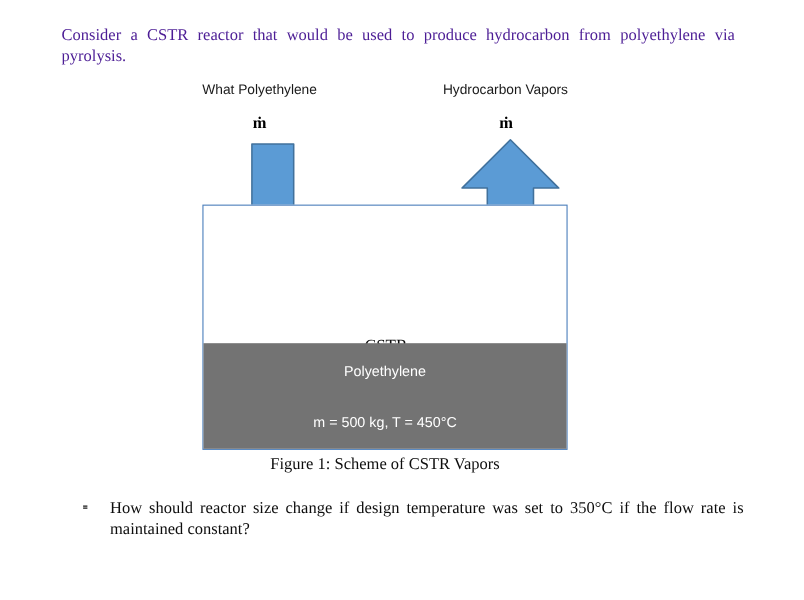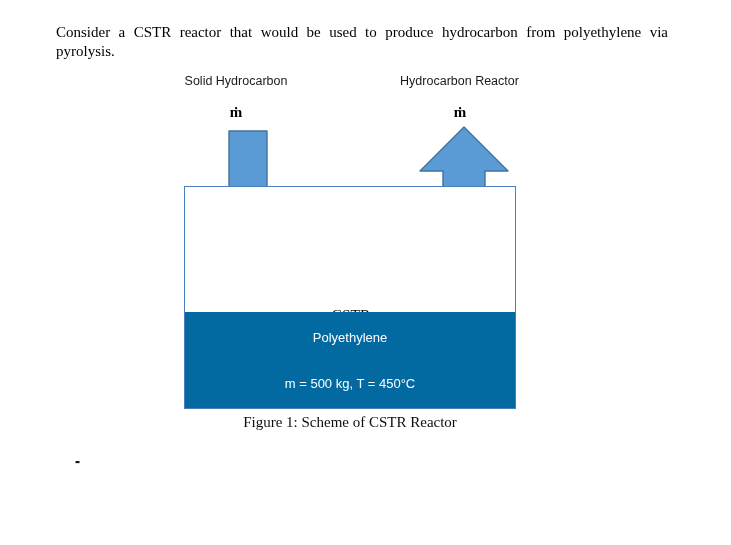--- a/index.html
+++ b/index.html
@@ -20,21 +20,21 @@
   
   #intro-paragraph {
     position: absolute;
     left: 56px;
     top: 8px;
     width: 612px;
     font-family: "Liberation Serif", serif;
     font-size: 15px;
     line-height: 19px;
     text-align: justify;
-    color: #000000;
+    color: #4c1d95;
   }
 
   
   #figure-region {
     position: absolute;
     left: 0;
     top: 60px;
     width: 731px;
     height: 380px;
   }
@@ -95,21 +95,21 @@
     font-size: 15.5px;
     color: #0d0d0d;
   }
 
   #contents-block {
     position: absolute;
     left: 0;
     bottom: 0;
     width: 100%;
     height: 96px;
-    background: #0369a1;
+    background: #737373;
     box-sizing: border-box;
     display: flex;
     flex-direction: column;
     align-items: center;
     justify-content: flex-start;
     padding-top: 17px;
   }
   #contents-material {
     font-family: "Liberation Sans", sans-serif;
     font-size: 13px;
@@ -164,46 +164,47 @@
     text-align: justify;
   }
 </style>
 </head>
 <body>
 
 <p id="intro-paragraph">Consider a CSTR reactor that would be used to produce hydrocarbon from polyethylene via pyrolysis.</p>
 
 <div id="figure-region">
 
-  <div class="flow-label" id="inlet-label">Solid Hydrocarbon</div>
+  <div class="flow-label" id="inlet-label">What Polyethylene</div>
   <div class="mdot-symbol" id="inlet-mdot">ṁ</div>
 
-  <div class="flow-label" id="outlet-label">Hydrocarbon Reactor</div>
+  <div class="flow-label" id="outlet-label">Hydrocarbon Vapors</div>
   <div class="mdot-symbol" id="outlet-mdot">ṁ</div>
 
   <svg id="inlet-arrow" width="86" height="110" viewBox="0 0 86 110">
     <polygon points="24,1 62,1 62,62 85,62 43,108 1,62 24,62" fill="#5B9BD5" stroke="#41719C" stroke-width="1.4" stroke-linejoin="round"></polygon>
   </svg>
 
   <svg id="outlet-arrow" width="90" height="104" viewBox="0 0 90 104">
     <polygon points="45,1 89,45 66,45 66,103 24,103 24,45 1,45" fill="#5B9BD5" stroke="#41719C" stroke-width="1.4" stroke-linejoin="round"></polygon>
   </svg>
 
   <div id="reactor-vessel">
     <div id="reactor-name">CSTR</div>
 
     <div id="contents-block">
       <div id="contents-material">Polyethylene</div>
       <div id="contents-conditions">m = 500 kg, T = 450°C</div>
     </div>
   </div>
 
-  <div id="figure-caption">Figure 1: Scheme of CSTR Reactor</div>
+  <div id="figure-caption">Figure 1: Scheme of CSTR Vapors</div>
 </div>
 
 <div id="question-list">
   <div class="question-item">
     <span class="question-marker">-</span>
   </div>
   <div class="question-item">
     <span class="question-marker">-</span>
+    <p class="question-text">How should reactor size change if design temperature was set to 350°C if the flow rate is maintained constant?</p>
   </div>
 </div>
 
 </body></html>

